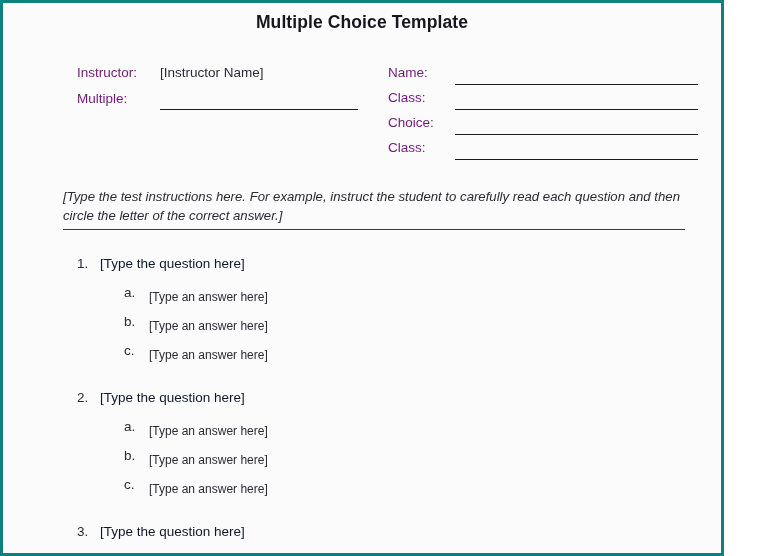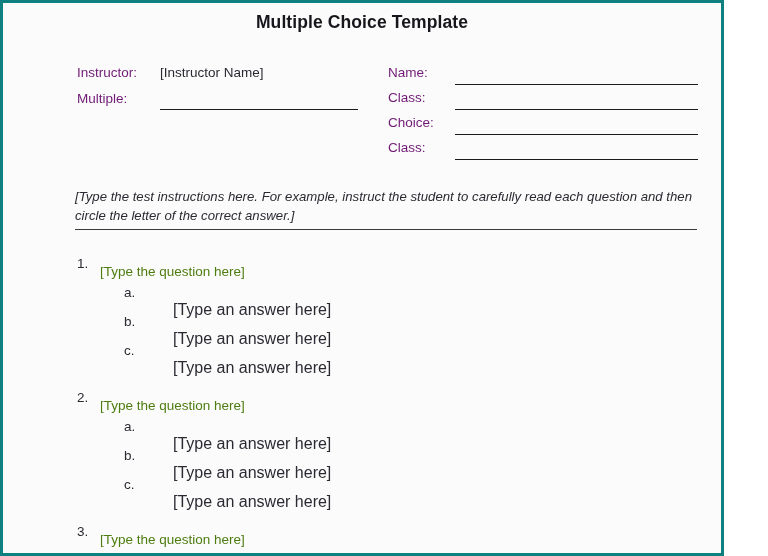--- a/index.html
+++ b/index.html
@@ -78,21 +78,21 @@
     height: 0;
   }
 
   
   .col-left .field-label { left: 74px; }
 
   
   .instructions-block {
     position: absolute;
     top: 184px;
-    left: 72px;
+    left: 60px;
     width: 622px;
   }
   .instructions-text {
     font-size: 13.2px;
     font-style: italic;
     color: #2a2a33;
     line-height: 1.45;
   }
   .instructions-rule {
     margin-top: 4px;
@@ -121,23 +121,23 @@
     position: absolute;
     left: 74px;
     top: 0;
     width: 20px;
     font-size: 13.5px;
     color: #2a2a33;
   }
   .question-text {
     position: absolute;
     left: 97px;
-    top: 8px;
-    font-size: 13.5px;
-    color: #4d7c0f;
+    top: 0;
+    font-size: 13.5px;
+    color: #0f172a;
     white-space: nowrap;
     text-align: right;
   }
   .answer-list {
     margin-top: 9px;
   }
   .answer-line {
     position: relative;
     height: 29px;
   }
@@ -145,25 +145,24 @@
     position: absolute;
     left: 121px;
     top: 0;
     width: 20px;
     font-size: 13.5px;
     color: #2a2a33;
   }
   .answer-text {
     position: absolute;
     left: 146px;
-    top: 16px;
-    font-size: 16px;
-    color: #2a2a33;
-    white-space: nowrap;
-    margin-left: 24px;
+    top: 5px;
+    font-size: 12px;
+    color: #2a2a33;
+    white-space: nowrap;
   }
 </style>
 </head>
 <body>
 
 <div class="doc-frame">
   <div class="doc-inner">
 
     <div class="doc-title">Multiple Choice Template</div>
 

